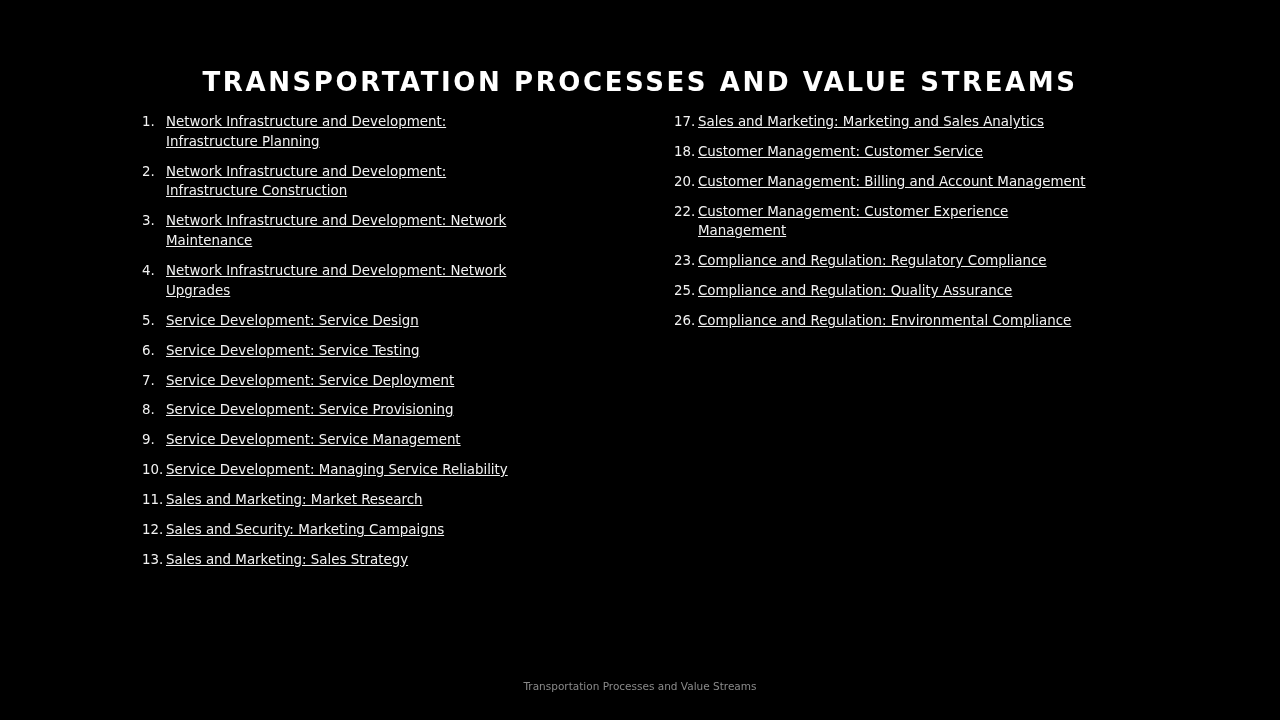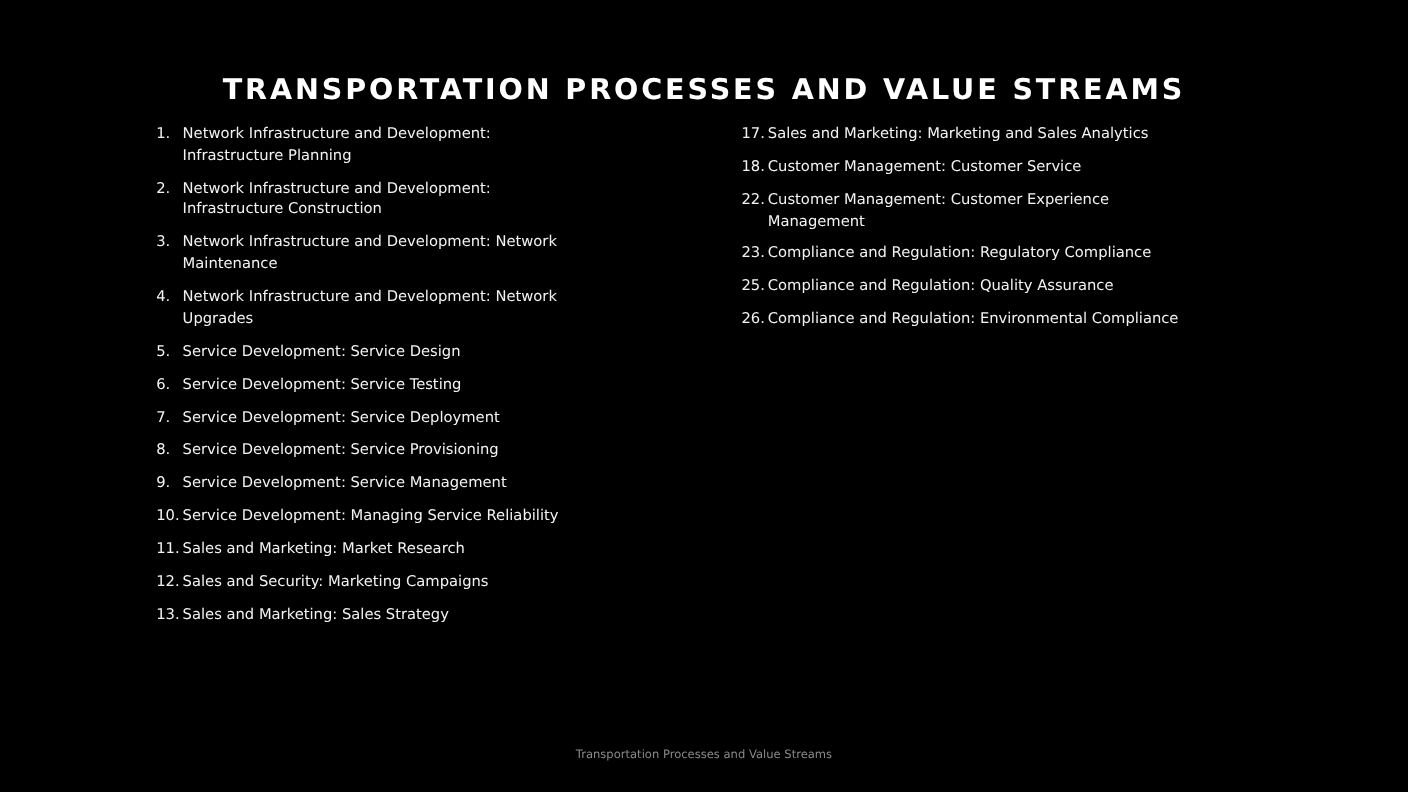--- a/index.html
+++ b/index.html
@@ -44,20 +44,21 @@
       margin-bottom: 10.1px;
       color: #f2f2f2;
     }
     .num {
       flex: 0 0 24px;
       width: 24px;
       white-space: nowrap;
     }
     .text {
       flex: 1 1 auto;
+      text-decoration: underline;
     }
     .footer {
       position: absolute;
       top: 679px;
       left: 0;
       width: 1280px;
       text-align: center;
       font-size: 10.5px;
       color: #8a8a8a;
       line-height: 14px;
@@ -126,20 +127,24 @@
 <ol class="col col-right">
   <li class="item">
       <span class="num">17.</span>
       <span class="text">Sales and Marketing: Marketing and Sales Analytics</span>
     </li>
   <li class="item">
       <span class="num">18.</span>
       <span class="text">Customer Management: Customer Service</span>
     </li>
   <li class="item">
+      <span class="num">20.</span>
+      <span class="text">Customer Management: Billing and Account Management</span>
+    </li>
+  <li class="item">
       <span class="num">22.</span>
       <span class="text">Customer Management: Customer Experience Management</span>
     </li>
   <li class="item">
       <span class="num">23.</span>
       <span class="text">Compliance and Regulation: Regulatory Compliance</span>
     </li>
   <li class="item">
       <span class="num">25.</span>
       <span class="text">Compliance and Regulation: Quality Assurance</span>

